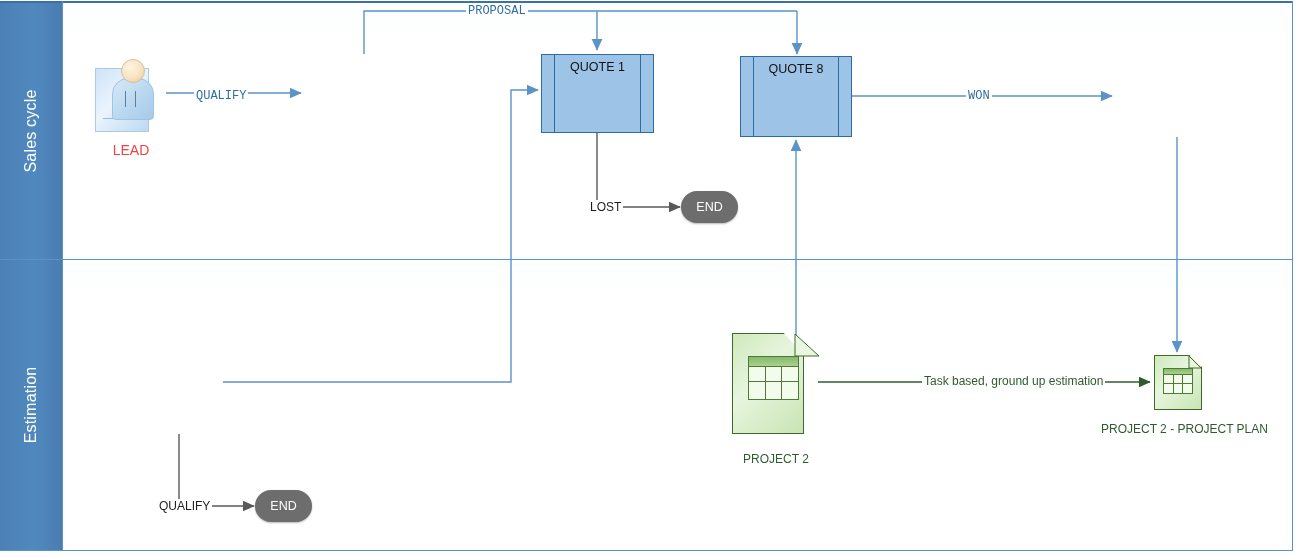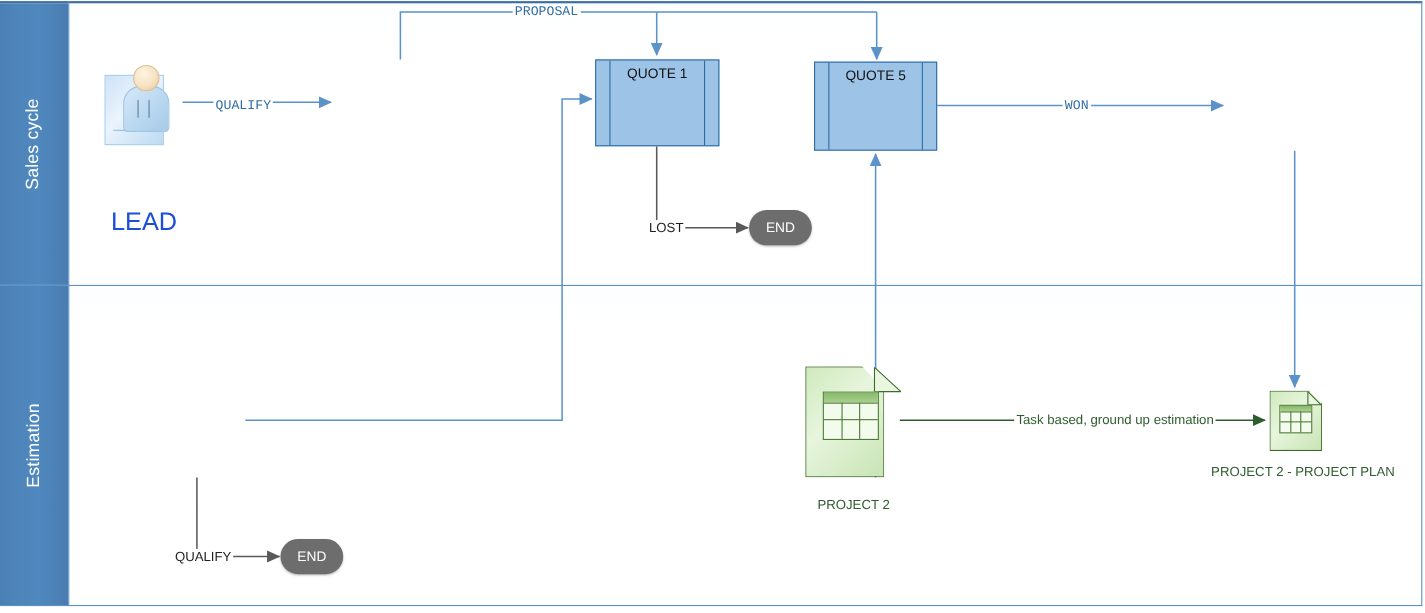--- a/index.html
+++ b/index.html
@@ -52,21 +52,21 @@
       background:radial-gradient(circle at 38% 32%,#fdf4e2 0%,#f6e3c2 55%,#e3c899 100%);
       border:1px solid #d9bf96;}
   .lead-body{position:absolute;left:17px;top:10px;width:40px;height:40px;
       border-radius:16px 16px 4px 4px;
       background:linear-gradient(135deg,#d7e9f8 0%,#b7d6ef 60%,#a6cae8 100%);
       border:1px solid #9dc4e3;}
   .lead-body:before,.lead-body:after{content:"";position:absolute;top:12px;width:1px;height:16px;background:#5a7fa0;}
   .lead-body:before{left:12px;}
   .lead-body:after{left:22px;}
   .lead-name{position:absolute;left:-4px;top:74px;width:80px;text-align:center;
-      font-size:23px;color:#1d4ed8;margin-top:46px;}
+      font-size:14px;color:#ef4444;}
 
   
   .doc{position:absolute;}
   .doc .sheet{position:absolute;left:0;top:0;right:0;bottom:0;
       background:linear-gradient(135deg,#cfe9bd 0%,#e7f5dd 42%,#c8e4b4 100%);
       border:1px solid #3f6b2a;}
   .doc .fold{position:absolute;right:0;top:0;}
   .doc .grid{position:absolute;border:1px solid #4d7a35;box-sizing:border-box;background:#f3fbed;}
   .doc .grid .hdr{position:absolute;left:0;right:0;top:0;height:22%;
       background:linear-gradient(to bottom,#86b96a,#a9d18e);border-bottom:1px solid #4d7a35;}
@@ -147,21 +147,21 @@
 
   <div class="proc" style="left:541px;top:54px;width:113px;height:79px;">
     <div class="bar l"></div>
     <div class="bar r"></div>
     <div class="ptxt">QUOTE 1</div>
   </div>
 
   <div class="proc" style="left:740px;top:56px;width:112px;height:81px;">
     <div class="bar l"></div>
     <div class="bar r"></div>
-    <div class="ptxt">QUOTE 5</div>
+    <div class="ptxt">QUOTE 8</div>
   </div>
 
 
   <div class="endpill" style="left:681px;top:191px;width:57px;height:32px;">
     <span>END</span>
   </div>
   <div class="endpill" style="left:255px;top:490px;width:57px;height:32px;">
     <span>END</span>
   </div>
 

